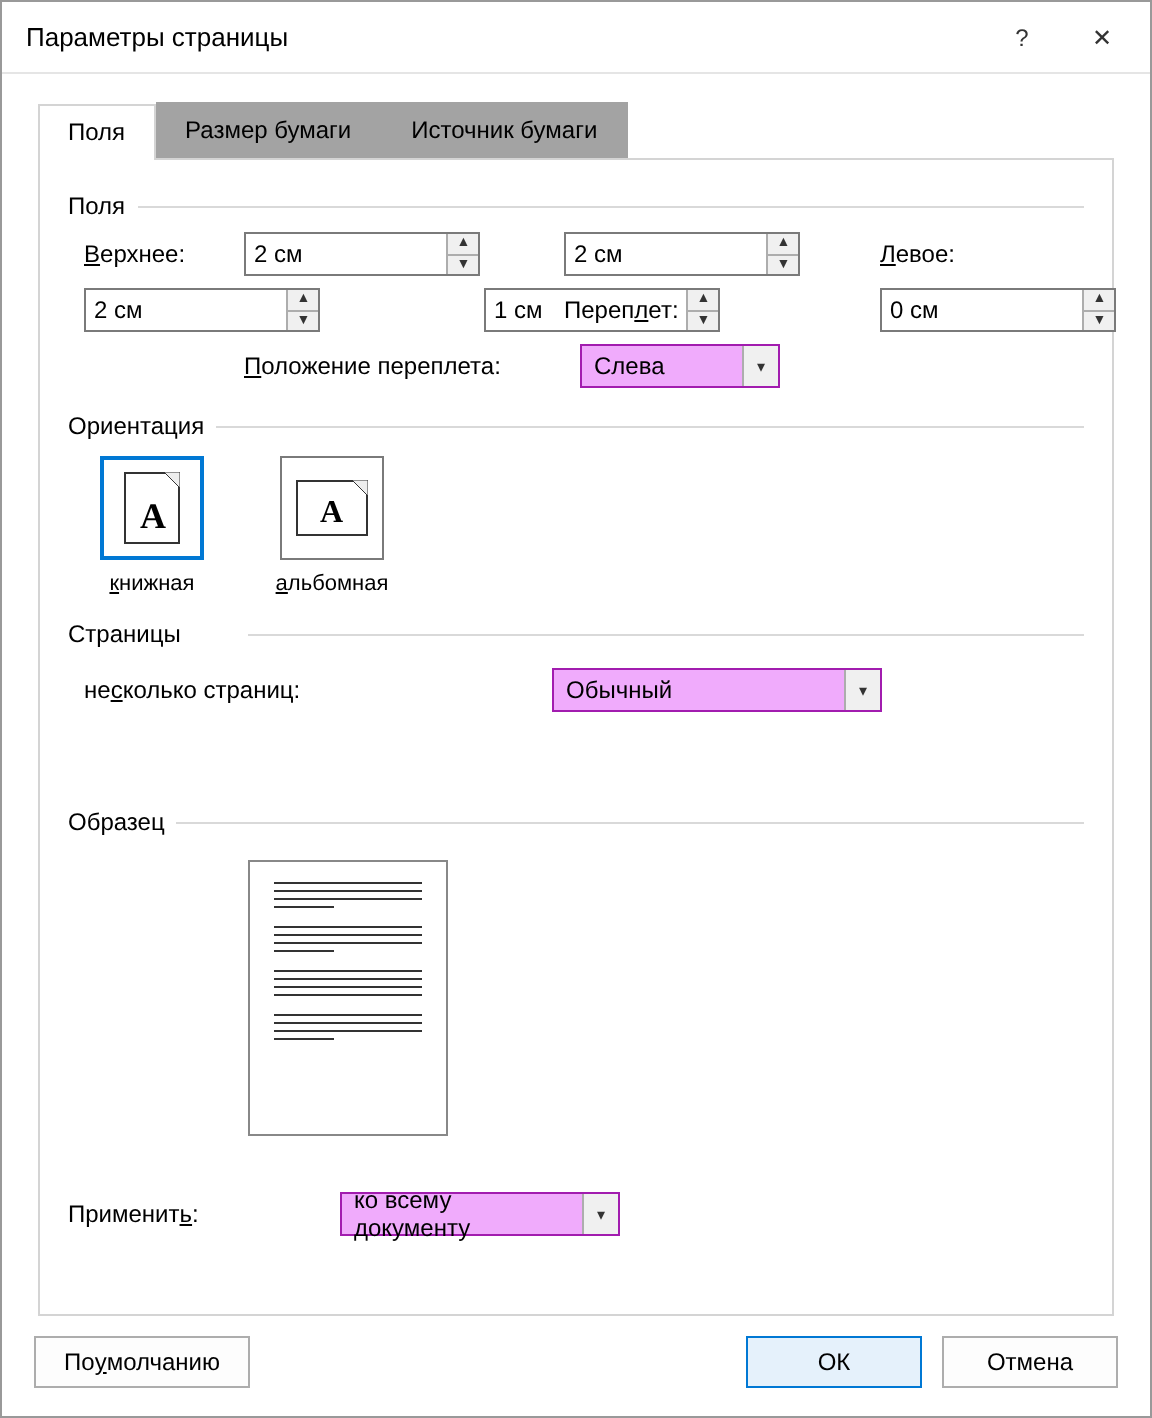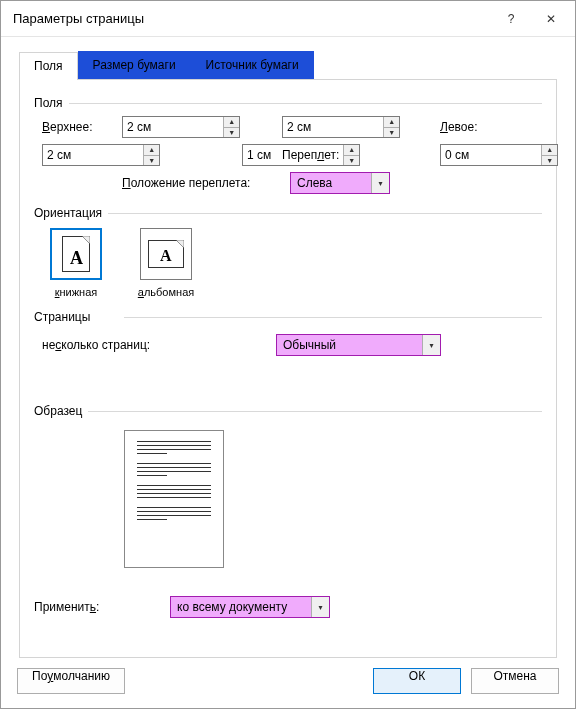--- a/index.html
+++ b/index.html
@@ -37,21 +37,21 @@
   .tabs {
     display: flex;
     border-bottom: 1px solid #d4d4d4;
     position: relative;
   }
   .tab {
     padding: 6px 14px 7px 14px;
     border: 1px solid transparent;
     border-bottom: none;
     position: relative;
-    background: #1d4ed8;
+    background: #a3a3a3;
   }
   .tab.active {
     border-color: #d4d4d4;
     background: #fff;
     top: 1px;
   }
   .tab-body {
     border: 1px solid #d4d4d4;
     border-top: none;
     padding: 10px 14px 14px 14px;
@@ -130,33 +130,33 @@
     border: 1px solid #888;
     background: #fff;
     padding: 10px 12px;
     display: flex; flex-direction: column; gap: 3px;
   }
   .ln { height: 1px; background: #333; }
   .ln.sh { width: 40%; }
   .ln.gap { background: transparent; height: 3px; }
   .apply-row { display: flex; align-items: center; margin: 16px 0 0 0; }
   .apply-row .albl { width: 88px; margin-left:0; }
-  .apply-row .select { width: 160px; justify-content: center; }
+  .apply-row .select { width: 140px; justify-content: center; }
   .footer {
     display: flex;
     padding: 10px 16px 14px 16px;
     gap: 10px;
     align-items: center;
   }
   .btn {
     height: 26px;
     padding: 0 14px;
     border: 1px solid #adadad;
     background: #fdfdfd;
-    display: flex; justify-content: center;
+    display: flex; align-items: center; justify-content: center;
     min-width: 88px;
   }
   .btn.primary { border: 1px solid #0078d4; background: #e5f1fb; }
   .spacer { flex: 1; }
 </style>
 </head>
 <body>
 
 <div class="title-bar">
   <div class="title">Параметры страницы</div>

